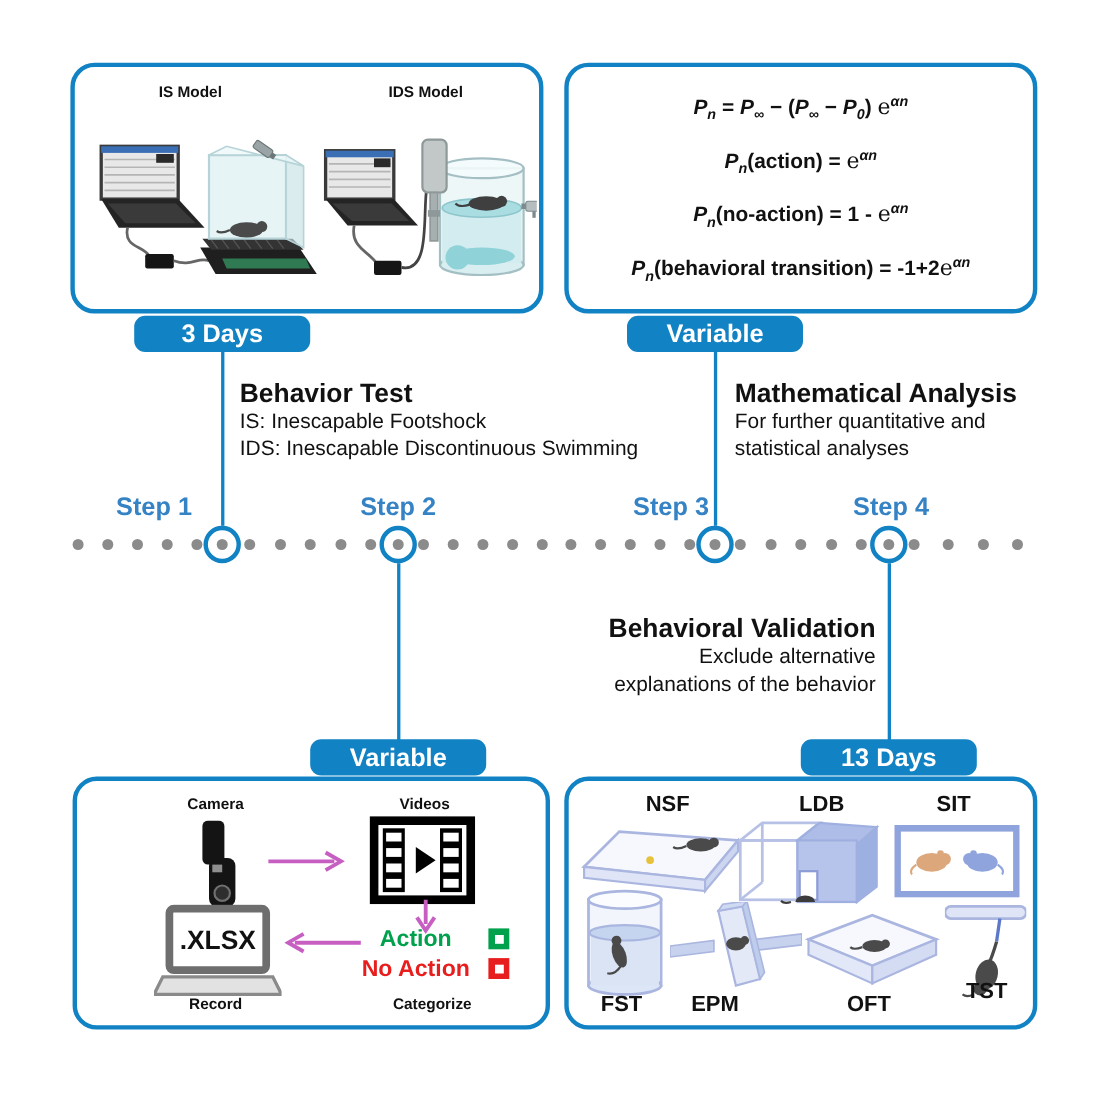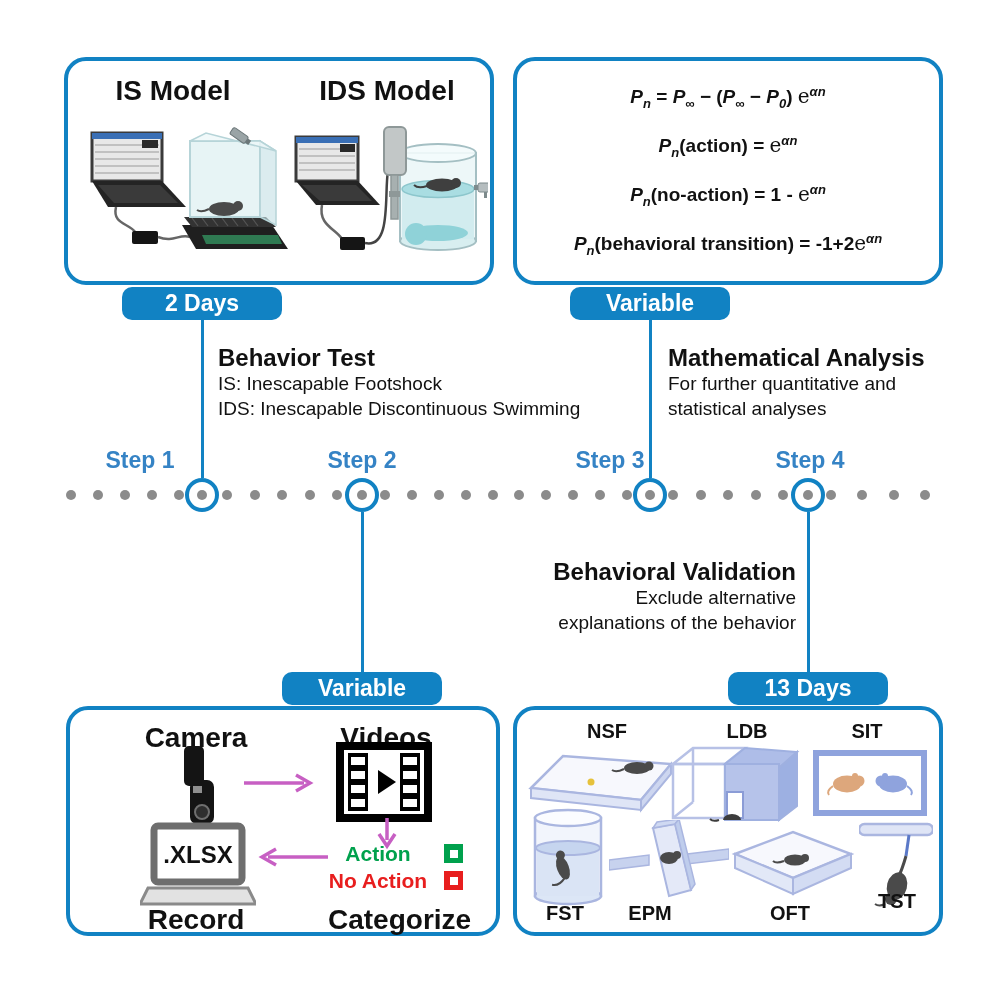--- a/index.html
+++ b/index.html
@@ -25,21 +25,21 @@
   .dotseg{position:absolute;top:490px;height:10px;display:flex;
           justify-content:space-between;align-items:center;}
   .dot{width:10px;height:10px;border-radius:50%;background:var(--dot-gray);}
   .ring{position:absolute;top:478px;width:34px;height:34px;border-radius:50%;
         border:4px solid var(--accent-blue);background:#fff;display:flex;
         align-items:center;justify-content:center;z-index:2;box-sizing:border-box;}
   .step-label{position:absolute;top:447px;width:140px;text-align:center;
               color:var(--step-blue);font-weight:bold;font-size:23px;}
   .note{position:absolute;font-size:19px;line-height:25px;}
   .note .t{font-weight:bold;font-size:24px;line-height:27px;}
-  .panel-label{position:absolute;font-weight:bold;font-size:28px;text-align:center;}
+  .panel-label{position:absolute;font-weight:bold;font-size:14px;text-align:center;}
   .mini-label{position:absolute;font-weight:bold;font-size:20px;text-align:center;}
   .eqwrap{display:flex;flex-direction:column;justify-content:space-around;
           height:100%;padding:12px 6px;box-sizing:border-box;}
   .eq{text-align:center;font-size:19px;font-weight:bold;}
   .eq i{font-style:italic;}
   .eq sub{font-size:13px;font-style:italic;}
   .eq sup{font-size:13px;font-style:italic;}
   .eq .ee{font-family:"DejaVu Serif",serif;font-weight:normal;font-size:20px;}
   .abs{position:absolute;}
   .act-label{position:absolute;width:140px;text-align:center;font-weight:bold;font-size:21px;}
@@ -144,21 +144,21 @@
 
   <div class="panel" id="panel-math">
     <div class="eqwrap">
       <div class="eq"><i>P</i><sub>n</sub> = <i>P</i><sub>∞</sub> − (<i>P</i><sub>∞</sub> − <i>P</i><sub>0</sub>) <span class="ee">e</span><sup>αn</sup></div>
       <div class="eq"><i>P</i><sub>n</sub>(action) = <span class="ee">e</span><sup>αn</sup></div>
       <div class="eq"><i>P</i><sub>n</sub>(no-action) = 1 - <span class="ee">e</span><sup>αn</sup></div>
       <div class="eq"><i>P</i><sub>n</sub>(behavioral transition) = -1+2<span class="ee">e</span><sup>αn</sup></div>
     </div>
   </div>
 
-  <div class="badge" id="badge-3days">2 Days</div>
+  <div class="badge" id="badge-3days">3 Days</div>
   <div class="badge" id="badge-variable-top">Variable</div>
   <div class="badge" id="badge-variable-bottom">Variable</div>
   <div class="badge" id="badge-13days">13 Days</div>
 
   <div class="vline" id="line-step1"></div>
   <div class="vline" id="line-step2"></div>
   <div class="vline" id="line-step3"></div>
   <div class="vline" id="line-step4"></div>
 
   <div class="note" style="left:218px;top:344px;">

